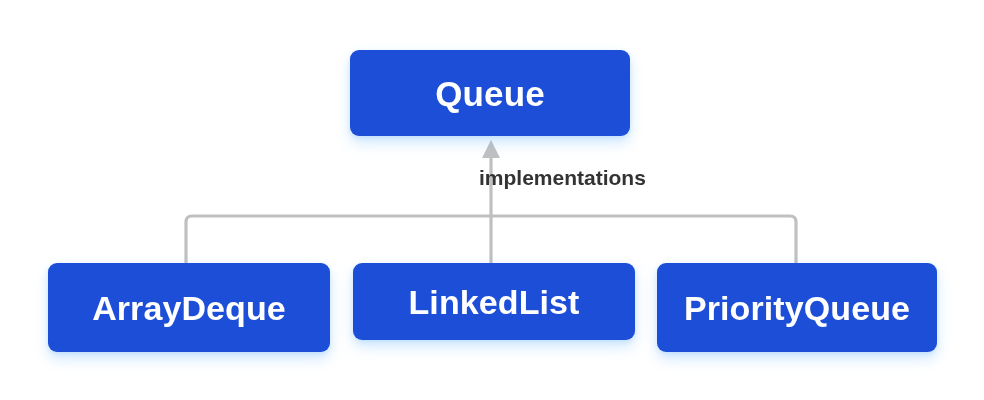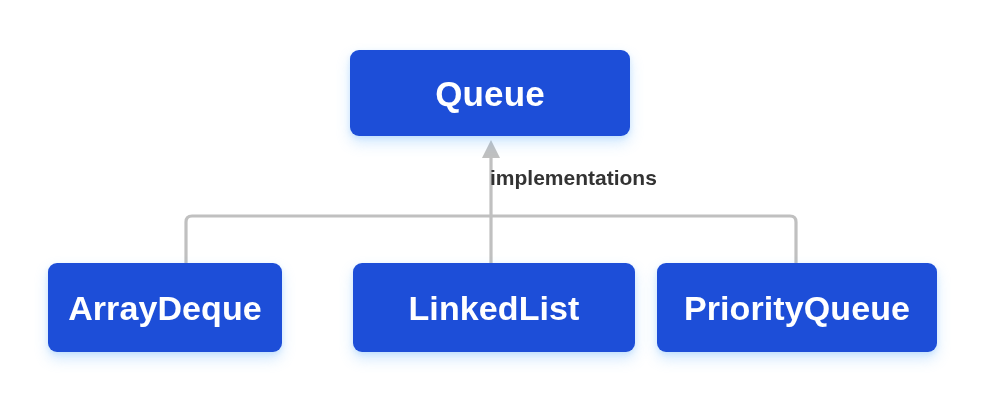--- a/index.html
+++ b/index.html
@@ -52,46 +52,46 @@
     left: 350px;
     top: 50px;
     width: 280px;
     height: 86px;
   }
   #node-queue .node-label { font-size: 35px; }
 
   #node-arraydeque {
     left: 48px;
     top: 263px;
-    width: 234px;
+    width: 282px;
     height: 89px;
   }
   #node-linkedlist {
     left: 353px;
     top: 263px;
     width: 282px;
-    height: 89px;
+    height: 77px;
   }
   #node-priorityqueue {
     left: 657px;
     top: 263px;
     width: 280px;
     height: 89px;
   }
   #node-arraydeque .node-label,
   #node-linkedlist .node-label,
   #node-priorityqueue .node-label {
     font-size: 34px;
   }
 
   
   #edge-label {
     position: absolute;
     z-index: 3;
-    left: 490px;
+    left: 479px;
     top: 166px;
     font-family: "Liberation Sans", sans-serif;
     font-size: 21px;
     font-weight: 700;
     color: #333333;
     white-space: nowrap;
     line-height: 1.15;
   }
 </style>
 </head>

